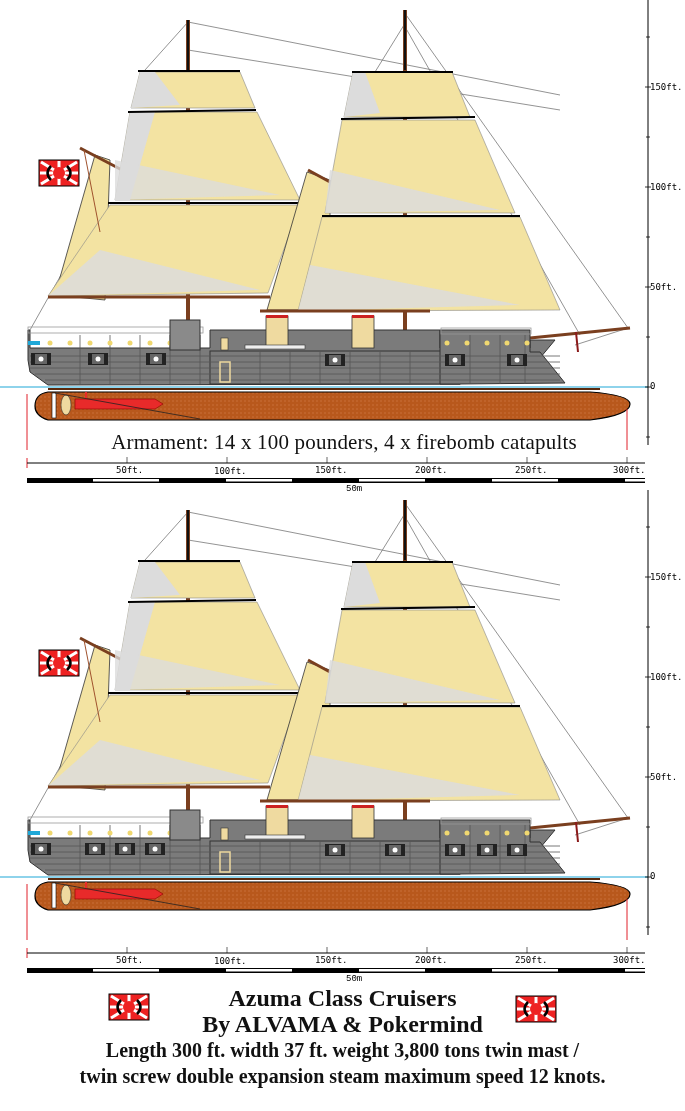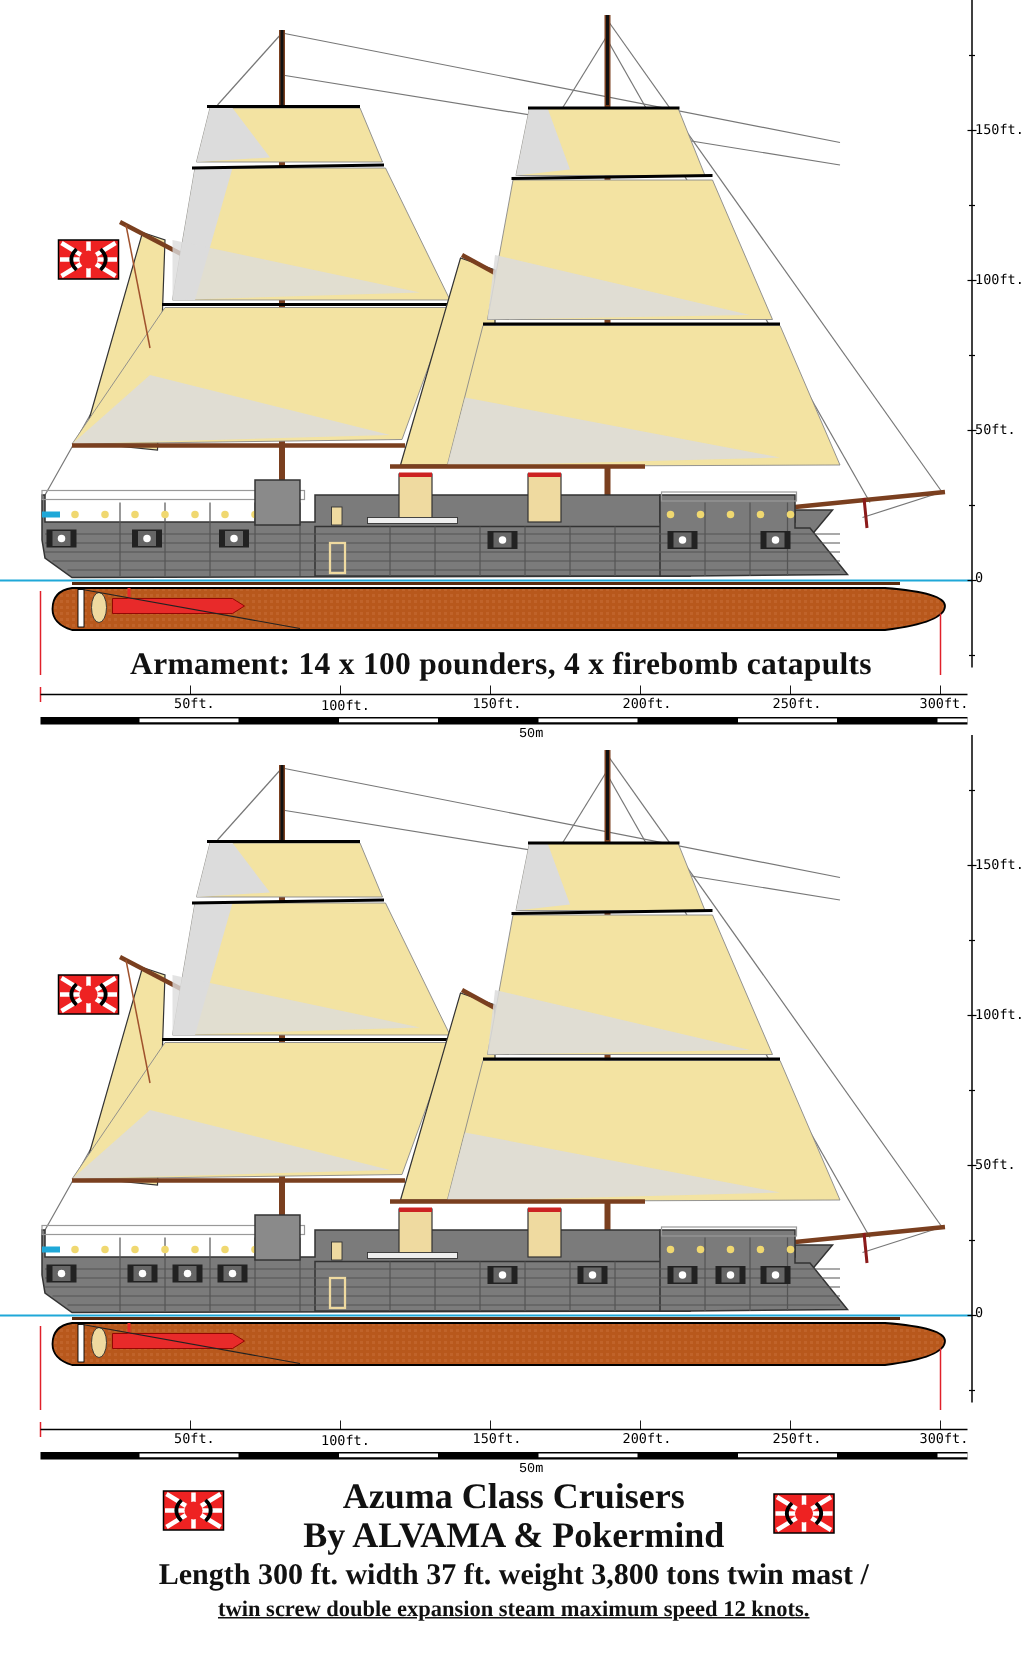--- a/index.html
+++ b/index.html
@@ -1,30 +1,30 @@
 <!DOCTYPE html>
 <html><head>
 <meta charset="utf-8">
 <style>
   html, body { margin:0; padding:0; background:#ffffff; }
   body { width:685px; height:1111px; position:relative; overflow:hidden; font-family:"Liberation Serif", serif; }
   .panel { position:absolute; left:0; width:685px; height:490px; }
   #panel-1 { top:0; }
   #panel-2 { top:490px; }
   svg { position:absolute; left:0; top:0; }
-  .armament { position:absolute; left:4px; width:660px; text-align:center; font-family:"Liberation Serif", serif; font-weight:bold; font-size:21px; color:#111; top:430px; letter-spacing:0.2px; }
+  .armament { position:absolute; left:14px; width:660px; text-align:center; font-family:"Liberation Serif", serif; font-weight:normal; font-size:21px; color:#111; top:430px; letter-spacing:0.2px; }
   .hlabel { position:absolute; font-family:"DejaVu Sans Mono", monospace; font-size:9px; color:#000; }
   .vlabel { position:absolute; left:650px; font-family:"DejaVu Sans Mono", monospace; font-size:9px; color:#000; }
   .metric { position:absolute; font-family:Liberation Mono, monospace; font-size:9px; color:#000; }
   .footer { position:absolute; left:0; top:985px; width:655px; height:126px; }
   .title-line { position:absolute; width:685px; left:0; text-align:center; font-family:"Liberation Serif", serif; font-weight:bold; color:#111; }
   #title { top:0px; font-size:24px; }
   #credit { top:26px; font-size:24px; }
   #specs1 { top:54px; font-size:20px; }
-  #specs2 { top:80px; font-size:15px;text-decoration:underline; }
+  #specs2 { top:80px; font-size:20px; }
   .flag { position:absolute; }
 </style>
 </head>
 <body>
 
 <div class="panel" id="panel-1">
   <svg width="685" height="490">
     <use href="#ship-art"></use>
   </svg>
   <div class="armament">Armament: 14 x 100 pounders, 4 x firebomb catapults</div>

